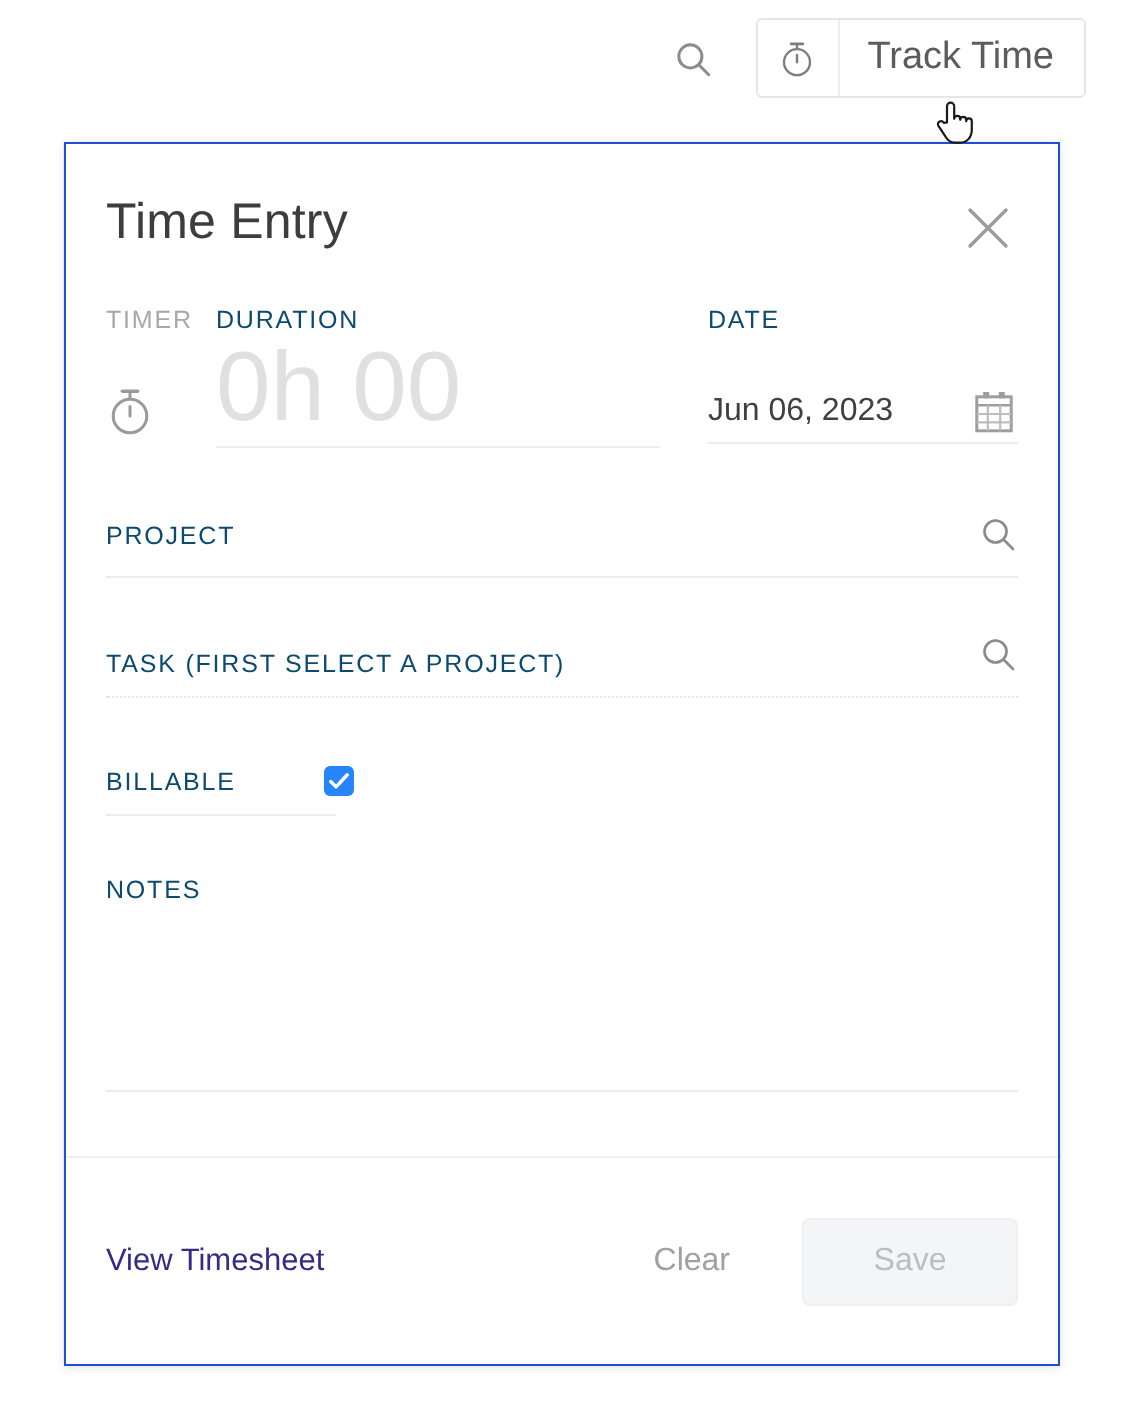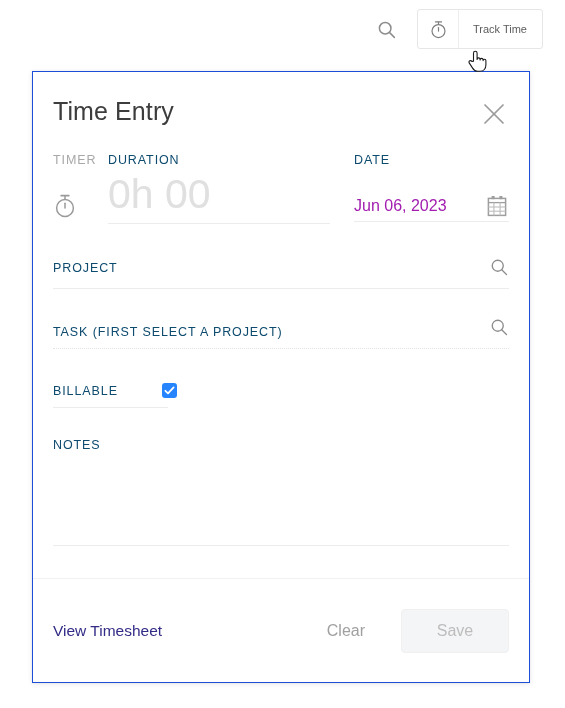--- a/index.html
+++ b/index.html
@@ -45,21 +45,21 @@
     cursor: pointer;
   }
   #track-time-icon-cell {
     width: 40px;
     display: flex; align-items: center; justify-content: center;
     border-right: 1px solid #ededed;
   }
   #track-time-label {
     display: flex; align-items: center;
     padding: 0 15px 0 14px;
-    font-size: 11px;
+    font-size: 19px;
     color: #5c5c5c;
     white-space: nowrap;
   }
 
   
   #cursor-pointer {
     position: absolute;
     left: 466px;
     top: 48px;
     width: 22px;
@@ -144,21 +144,21 @@
     height: 54px;
     border-bottom: 1px solid #ececec;
     display: flex;
     align-items: center;
   }
   #duration-input {
     border: none;
     outline: none;
     background: transparent;
     font-family: "Liberation Sans", sans-serif;
-    font-size: 41px;
+    font-size: 49px;
     font-weight: 300;
     color: #555;
     width: 100%;
     padding: 0 0 4px 0;
   }
   #duration-input::placeholder {
     color: #e0e0e0;
     font-weight: 300;
   }
   #date-col {
@@ -170,21 +170,21 @@
     position: relative;
     margin-top: 24px;
     height: 30px;
     border-bottom: 1px solid #ececec;
     display: flex;
     align-items: center;
     justify-content: space-between;
   }
   #date-value {
     font-size: 16px;
-    color: #a21caf;
+    color: #404040;
   }
   #calendar-icon-btn {
     cursor: pointer;
     display: flex; align-items: center;
     padding-right: 2px;
   }
 
   
   .lookup-row {
     position: relative;

